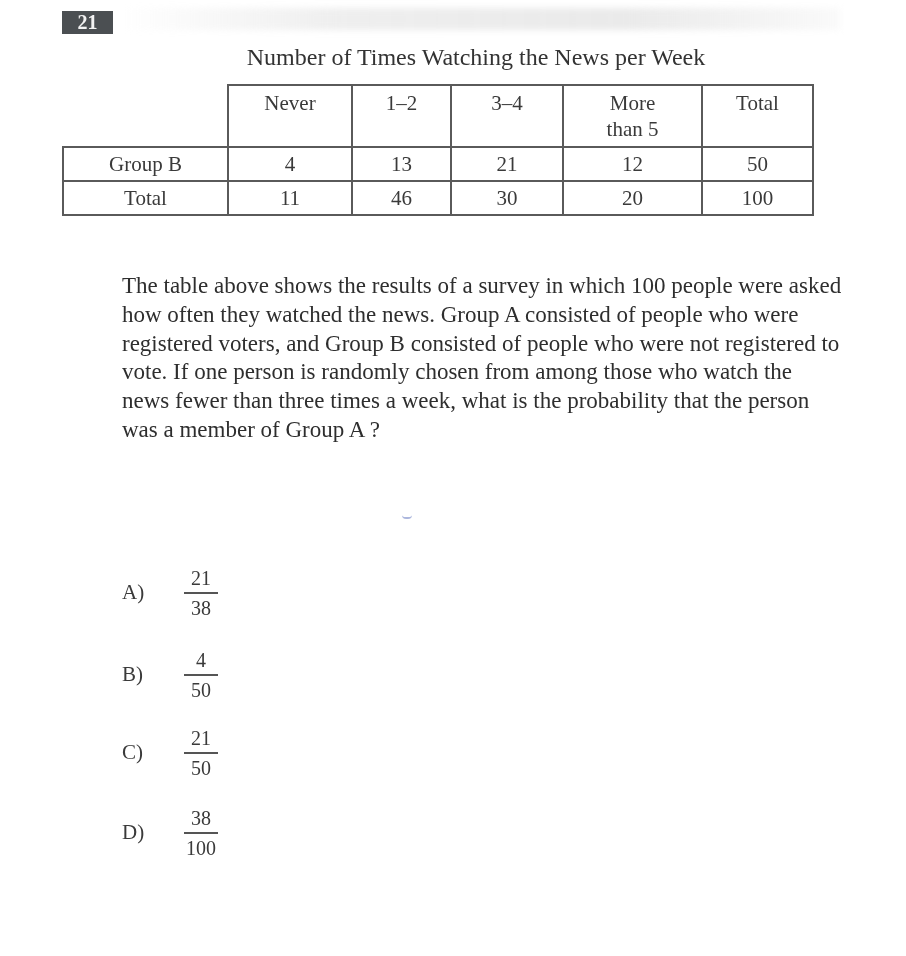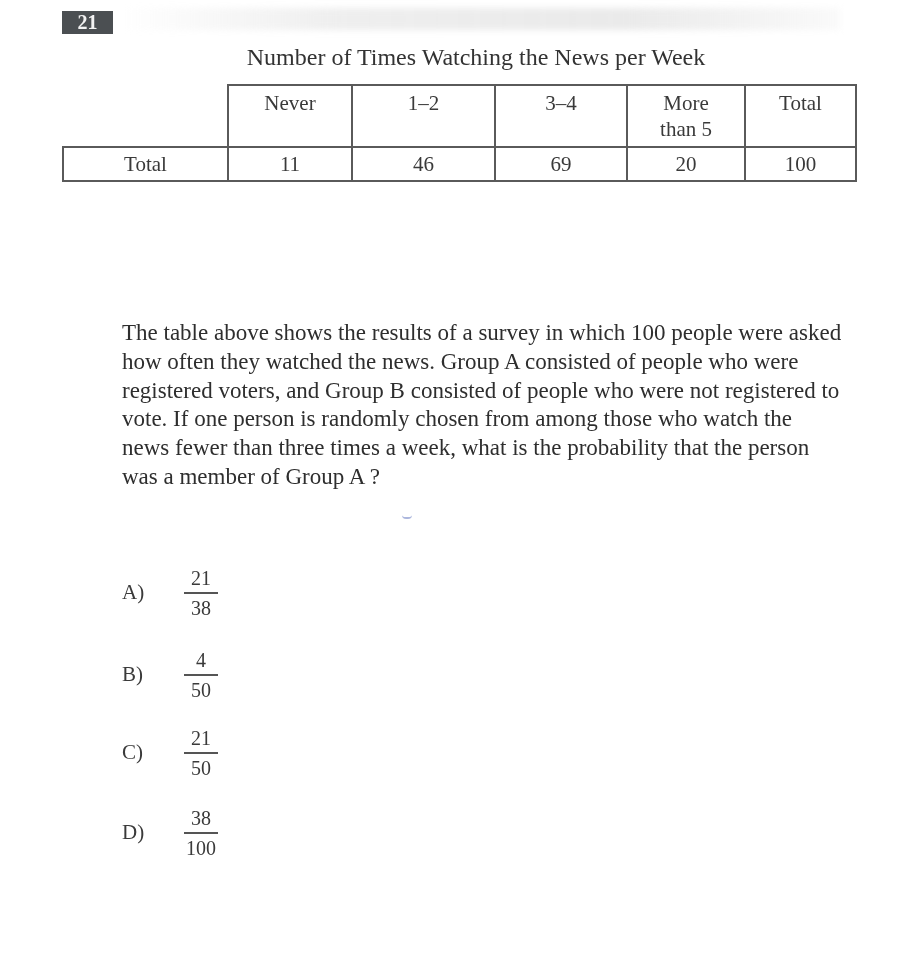--- a/index.html
+++ b/index.html
@@ -73,34 +73,33 @@
     table.data td {
       height: 32px;
       line-height: 30px;
     }
     table.data .corner {
       border-top: none;
       border-left: none;
     }
     .c0 { width: 165px; }
     .c1 { width: 124px; }
-    .c2 { width: 143px; }
-    .c3 { width: 132px; }
-    .c4 { width: 118px; border-radius: 13px; }
+    .c2 { width: 99px; }
+    .c3 { width: 112px; }
+    .c4 { width: 139px; border-radius: 13px; }
     .c5 { width: 111px; }
     .question {
       position: absolute;
       left: 122px;
       top: 272px;
       width: 720px;
       font-family: "Liberation Serif", serif;
       font-size: 23px;
       line-height: 28.8px;
       color: #2e2e2e;
-      margin-top: 47px;
     }
     .choices {
       position: absolute;
       left: 120px;
       top: 566px;
       font-family: "Liberation Serif", serif;
       color: #3a3a3a;
     }
     .choice {
       position: absolute;
@@ -166,24 +165,32 @@
       <th class="c3">3–4</th>
       <th class="c4">
         <span>More</span><br>
         <span>than 5</span>
       </th>
       <th class="c5">Total</th>
     </tr>
   </thead>
   <tbody>
     <tr>
+      <td>Group B</td>
+      <td>4</td>
+      <td>13</td>
+      <td>21</td>
+      <td>12</td>
+      <td>50</td>
+    </tr>
+    <tr>
       <td>Total</td>
       <td>11</td>
       <td>46</td>
-      <td>69</td>
+      <td>30</td>
       <td>20</td>
       <td>100</td>
     </tr>
   </tbody>
 </table>
 
 <div class="question">The table above shows the results of a survey in which 100 people were asked how often they watched the news. Group A consisted of people who were registered voters, and Group B consisted of people who were not registered to vote. If one person is randomly chosen from among those who watch the news fewer than three times a week, what is the probability that the person was a member of Group A ?</div>
 
 <div class="stray-mark"></div>
 

